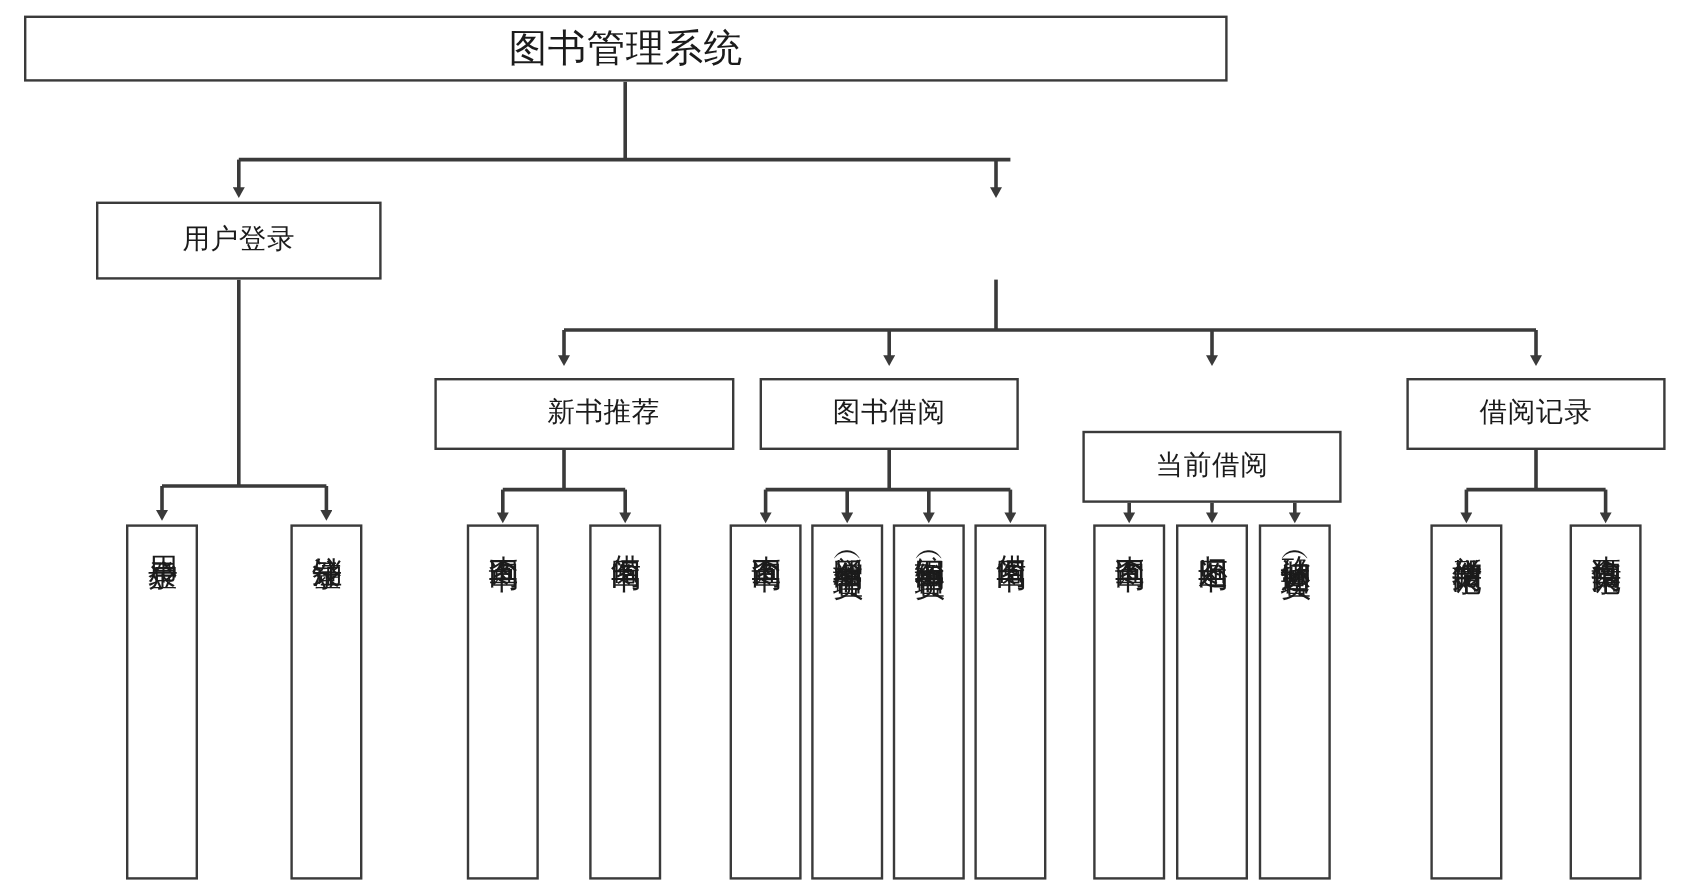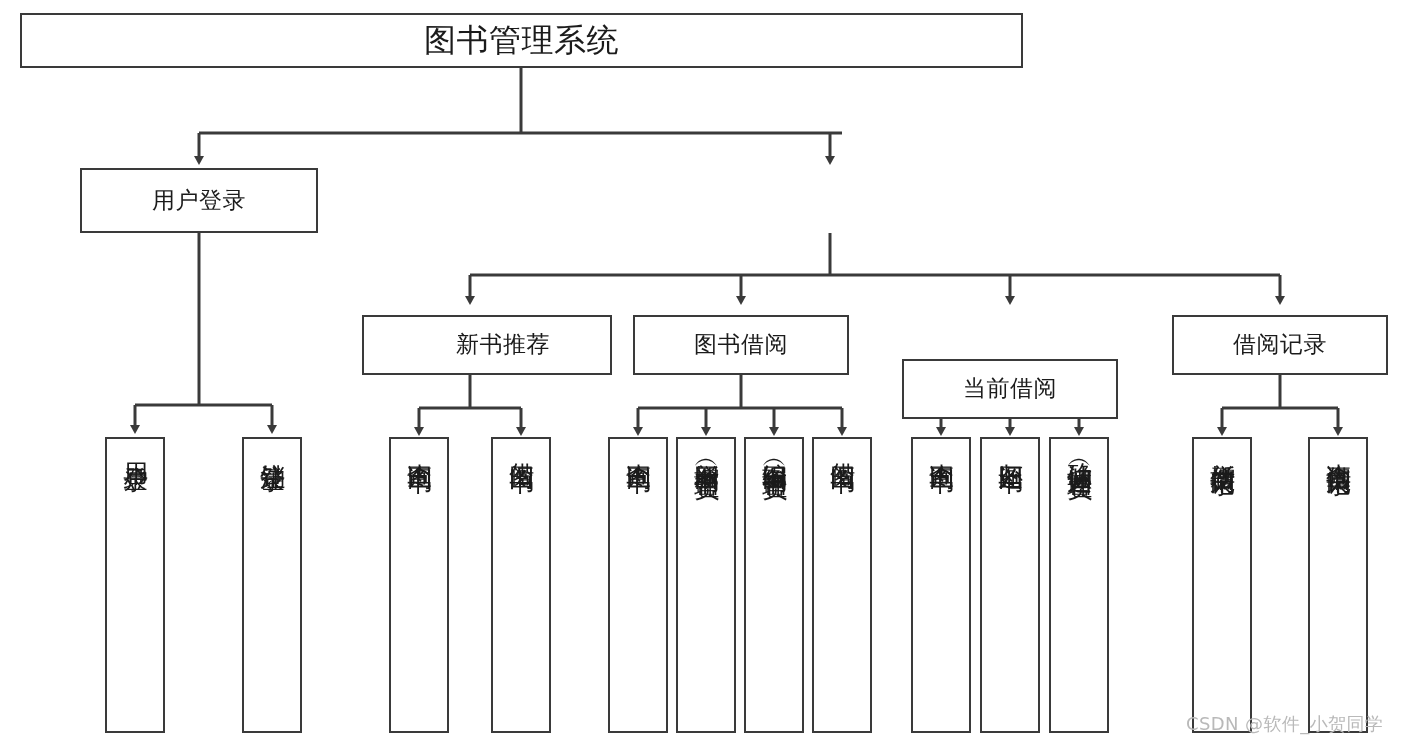--- a/index.html
+++ b/index.html
@@ -180,15 +180,14 @@
     <span class="label">确认归还（管理员）</span>
   </div>
 
   <div class="node leaf" style="left:1192px; top:437px; width:60px; height:296px;">
     <span class="label">新增借阅记录</span>
   </div>
   <div class="node leaf" style="left:1308px; top:437px; width:60px; height:296px;">
     <span class="label">查询借阅记录</span>
   </div>
 
-  <div class="watermark">CSDN @软件_小贺同学</div>
 
 </div>
 
 </body></html>

